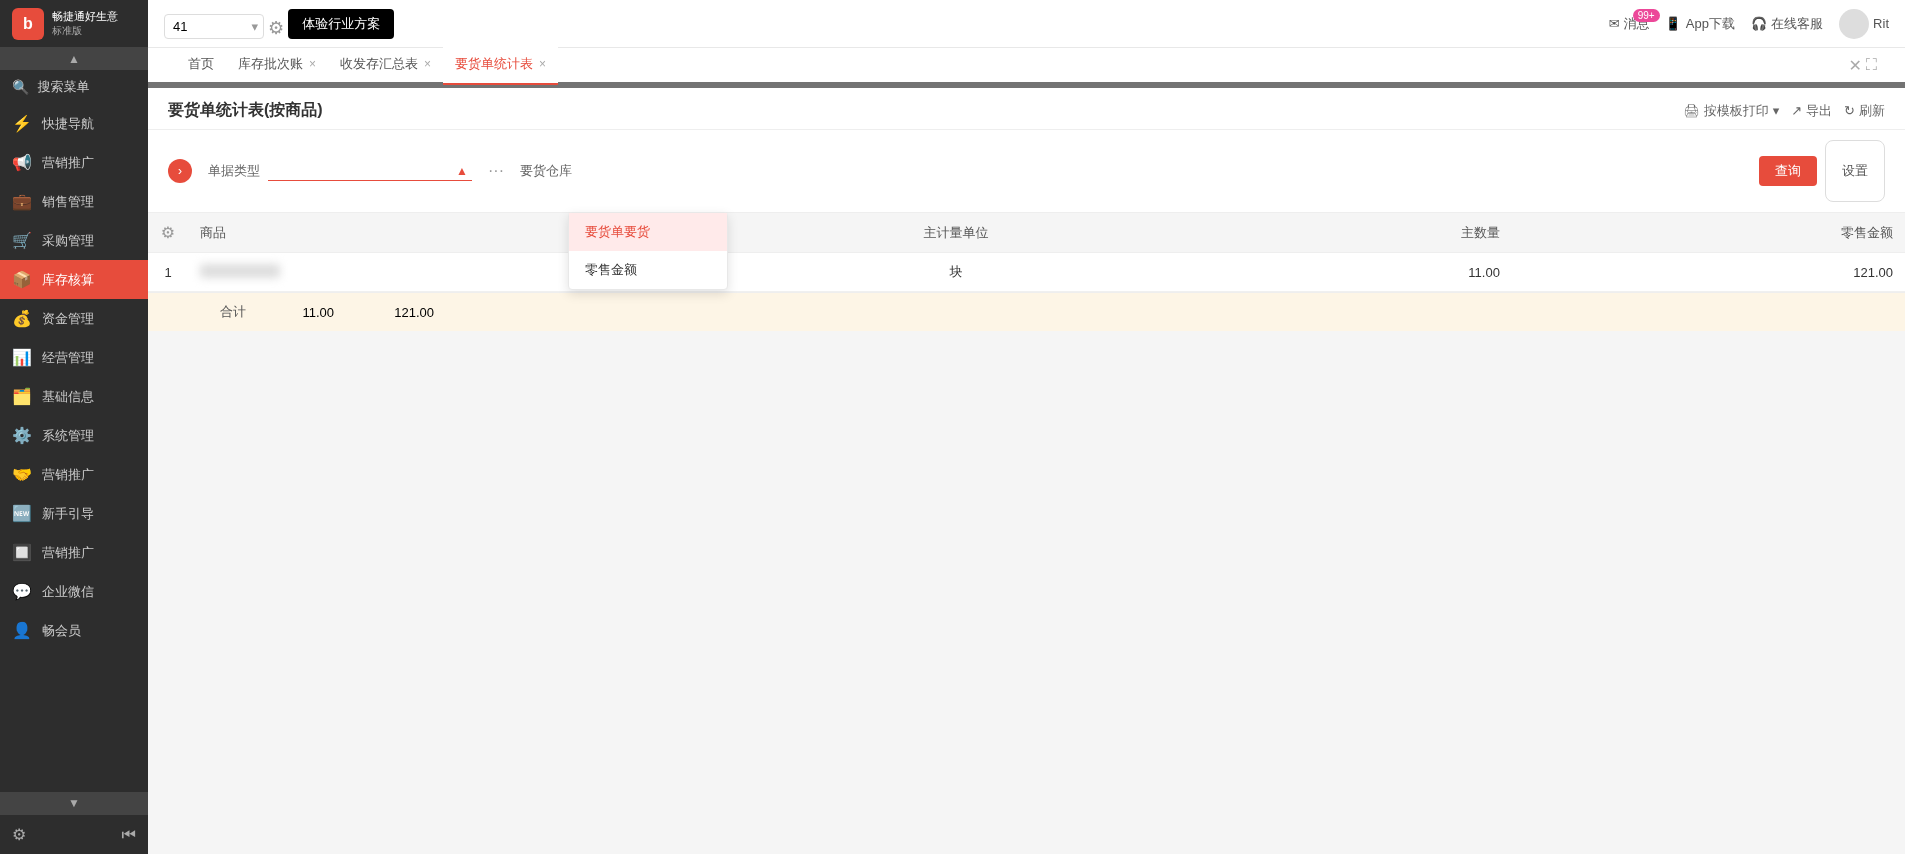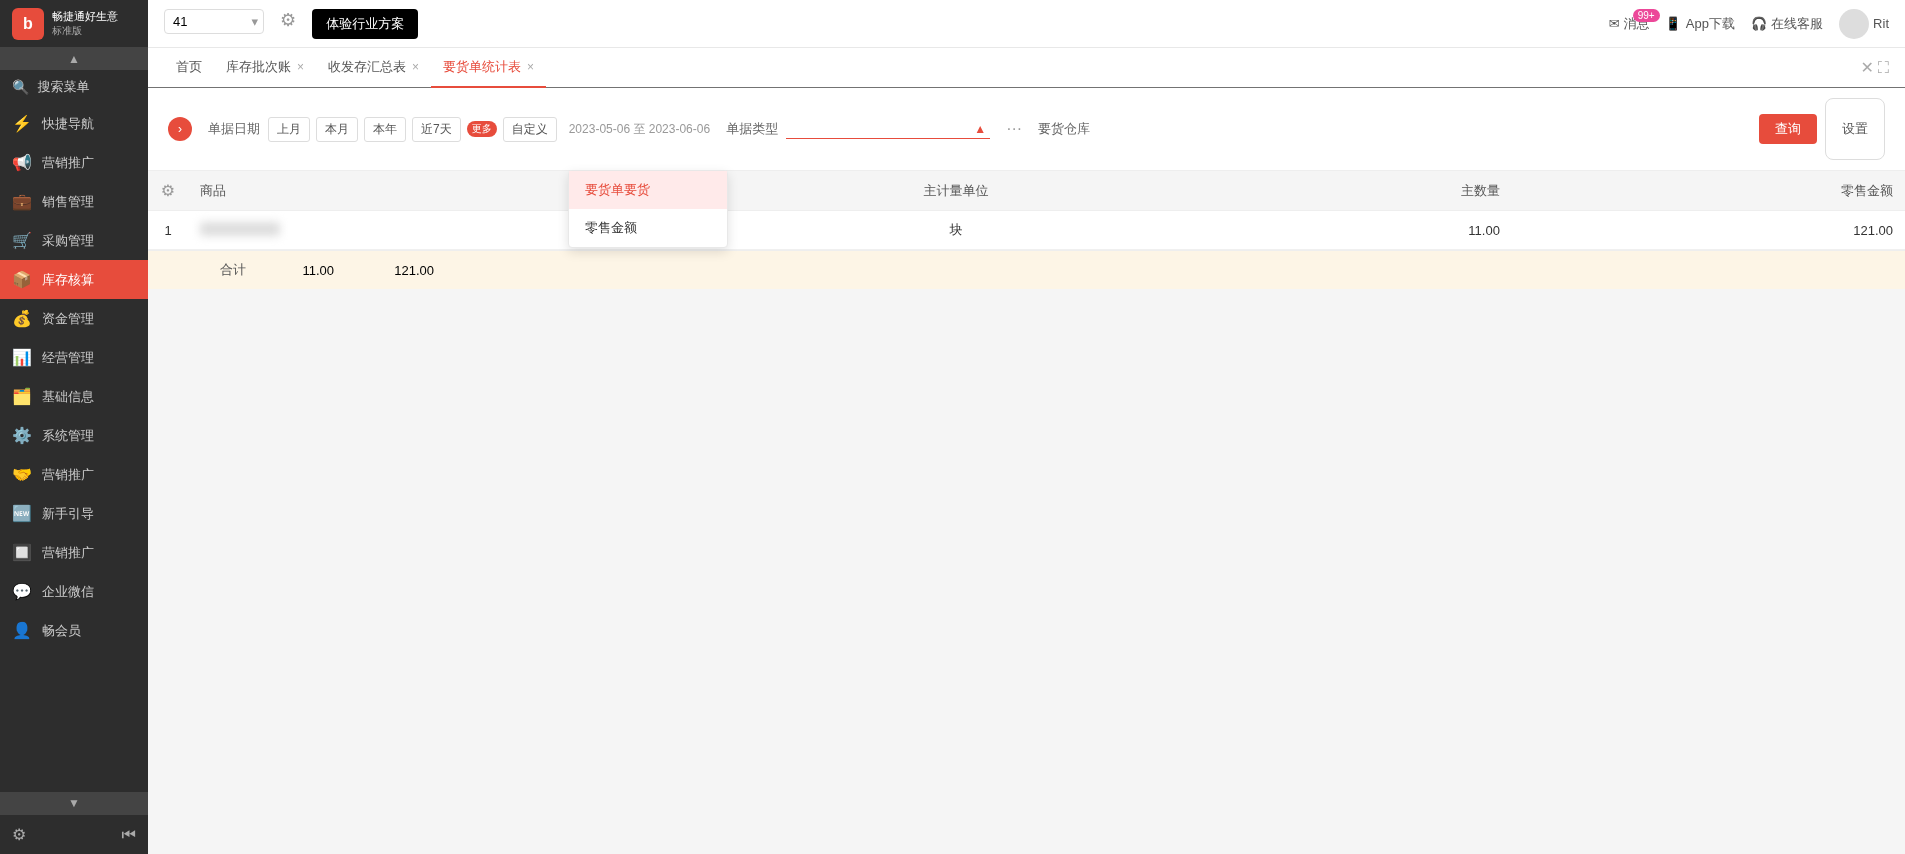--- a/index.html
+++ b/index.html
@@ -93,21 +93,21 @@
     .topbar {
       background: #fff;
       height: 48px;
       display: flex;
       align-items: center;
       padding: 0 16px;
       border-bottom: 1px solid #e8e8e8;
       justify-content: space-between;
       flex-shrink: 0;
     }
-    .topbar-left { display: flex; align-items: flex-start; gap: 16px; }
+    .topbar-left { display: flex; align-items: flex-end; gap: 4px; }
     .topbar-select {
       border: 1px solid #ddd;
       border-radius: 4px;
       padding: 4px 24px 4px 8px;
       font-size: 13px;
       background: #fff;
       appearance: none;
       position: relative;
       cursor: pointer;
       min-width: 100px;
@@ -136,22 +136,22 @@
       top: -6px;
       right: -10px;
     }
     .avatar { width: 30px; height: 30px; background: #ddd; border-radius: 50%; }
 
     
     .tabs-bar {
       background: #fff;
       display: flex;
       align-items: center;
-      border-bottom: 1px solid #737373;
-      padding: 0 16px;
+      border-bottom: 6px solid #737373;
+      padding: 0 28px;
       flex-shrink: 0;
       height: 40px;
     }
     .tab {
       display: flex;
       align-items: center;
       padding: 0 12px;
       height: 40px;
       font-size: 13px;
       cursor: pointer;
@@ -489,36 +489,42 @@
     <div class="tab active">
       <span>要货单统计表</span>
       <span class="tab-close">×</span>
     </div>
     <span class="tabs-close-all">✕</span>
     <span class="tabs-expand">⛶</span>
   </div>
 
   <div class="page-content">
 
+    <div class="page-header">
+      <div class="page-title">要货单统计表(按商品)</div>
+      <div class="page-actions">
+        <div class="page-action-btn">
+          <span>🖨</span>
+          <span>按模板打印</span>
+          <span>▾</span>
+        </div>
+        <div class="page-action-btn">
+          <span>↗</span>
+          <span>导出</span>
+        </div>
+        <div class="page-action-btn">
+          <span>↻</span>
+          <span>刷新</span>
+        </div>
+      </div>
+    </div>
 
     <div class="filter-bar">
       <div class="filter-expand-btn">›</div>
 
-      <div class="filter-group">
-        <span class="filter-label">单据日期</span>
-        <div class="date-btns">
-          <button class="date-btn">上月</button>
-          <button class="date-btn">本月</button>
-          <button class="date-btn">本年</button>
-          <button class="date-btn">近7天</button>
-          <span class="date-badge">更多</span>
-          <button class="date-btn">自定义</button>
-        </div>
-        <span class="date-range">2023-05-06 至 2023-06-06</span>
-      </div>
 
       <div class="filter-group">
         <span class="filter-label">单据类型</span>
         <div class="filter-select-wrap">
           <input type="text" class="filter-type-input" value="" style="">
           <span class="filter-type-arrow">▲</span>
         </div>
       </div>
 
       <span class="filter-dots">···</span>

